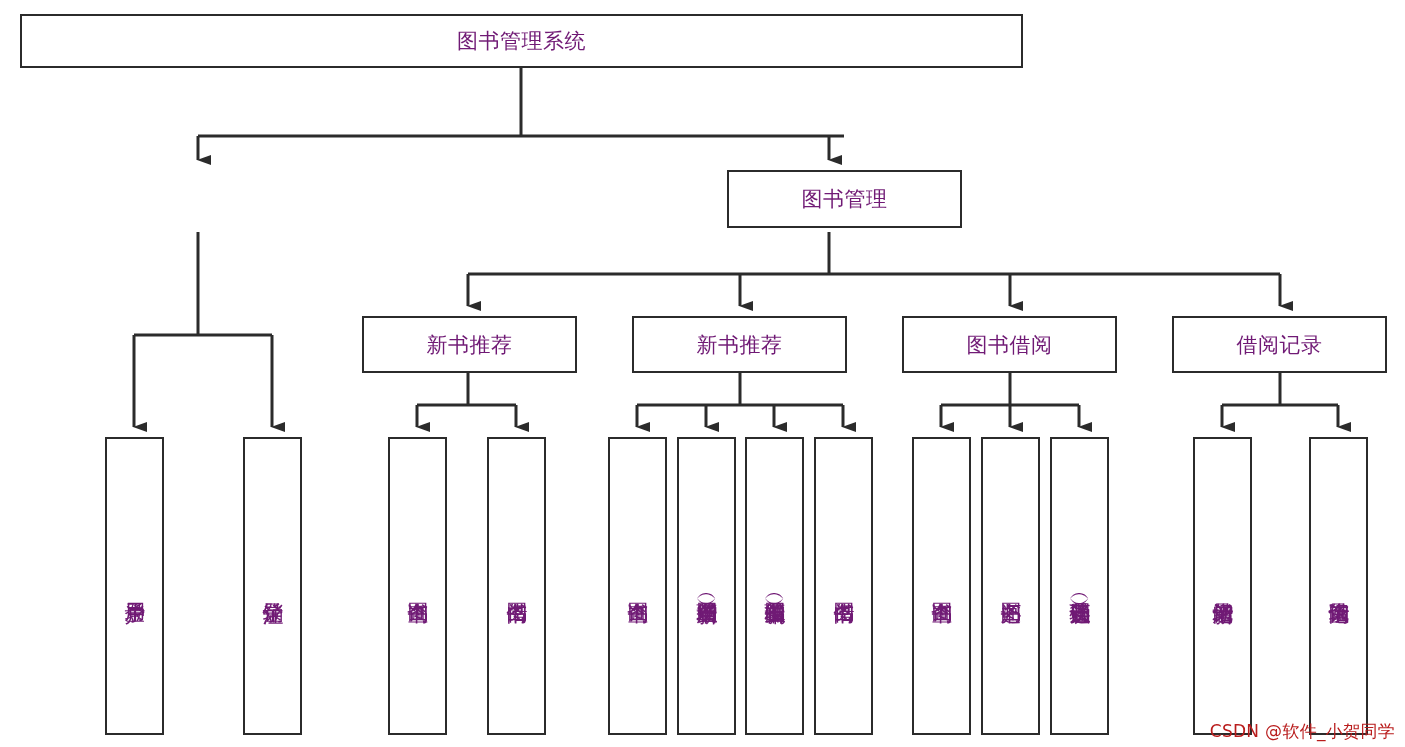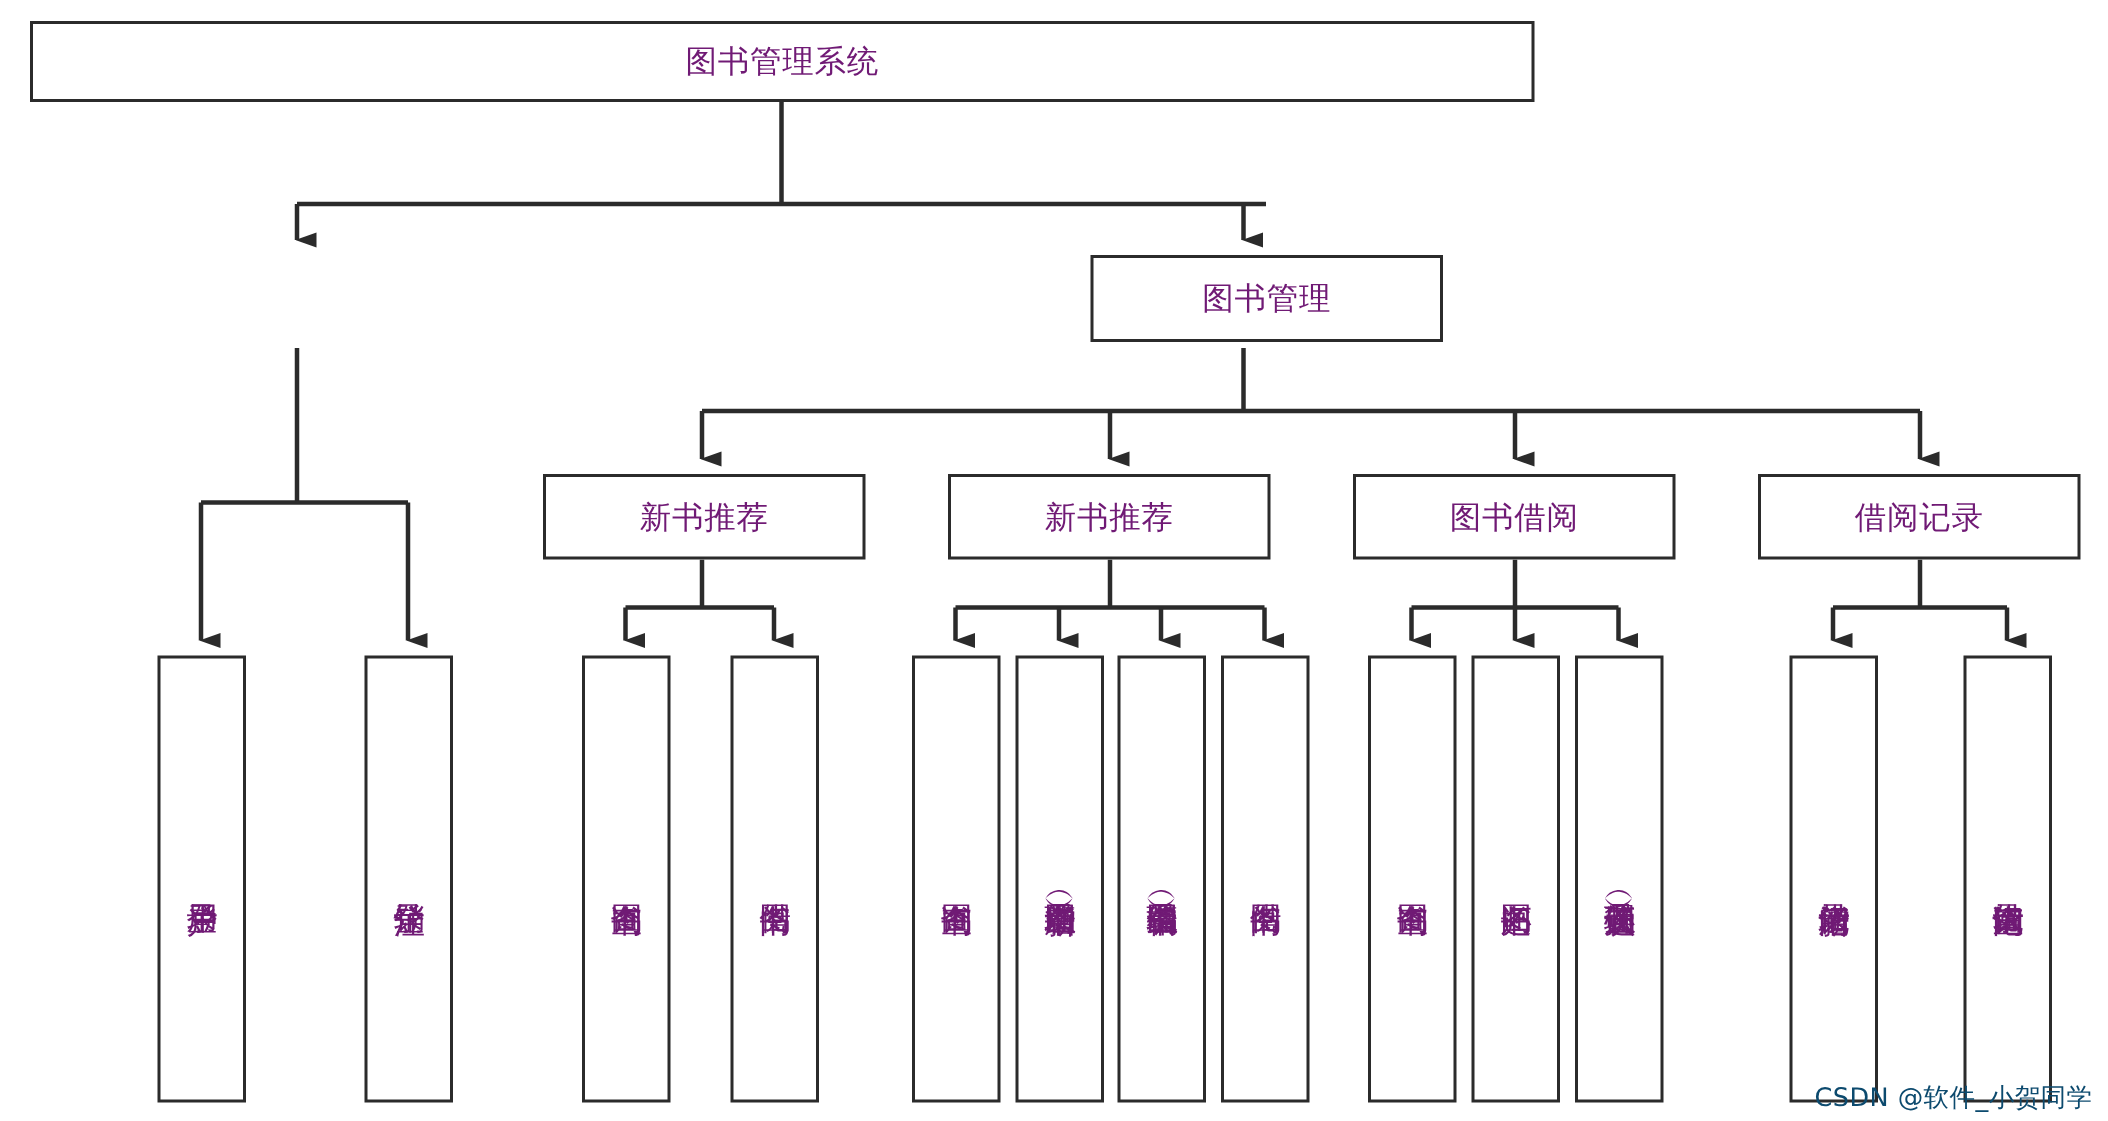--- a/index.html
+++ b/index.html
@@ -50,21 +50,21 @@
   .node.vert .vtext {
     writing-mode: vertical-rl;
     text-orientation: upright;
     display: block;
   }
   .watermark {
     position: absolute;
     right: 10px;
     bottom: 4px;
     font-size: 17px;
-    color: #0c4a6e;
+    color: #b91c1c;
     white-space: nowrap;
     letter-spacing: 0.3px;
   }
 </style>
 </head>
 <body>
 
 <div id="stage">
 
   <svg id="wires" viewBox="0 0 1405 747" xmlns="http://www.w3.org/2000/svg">

